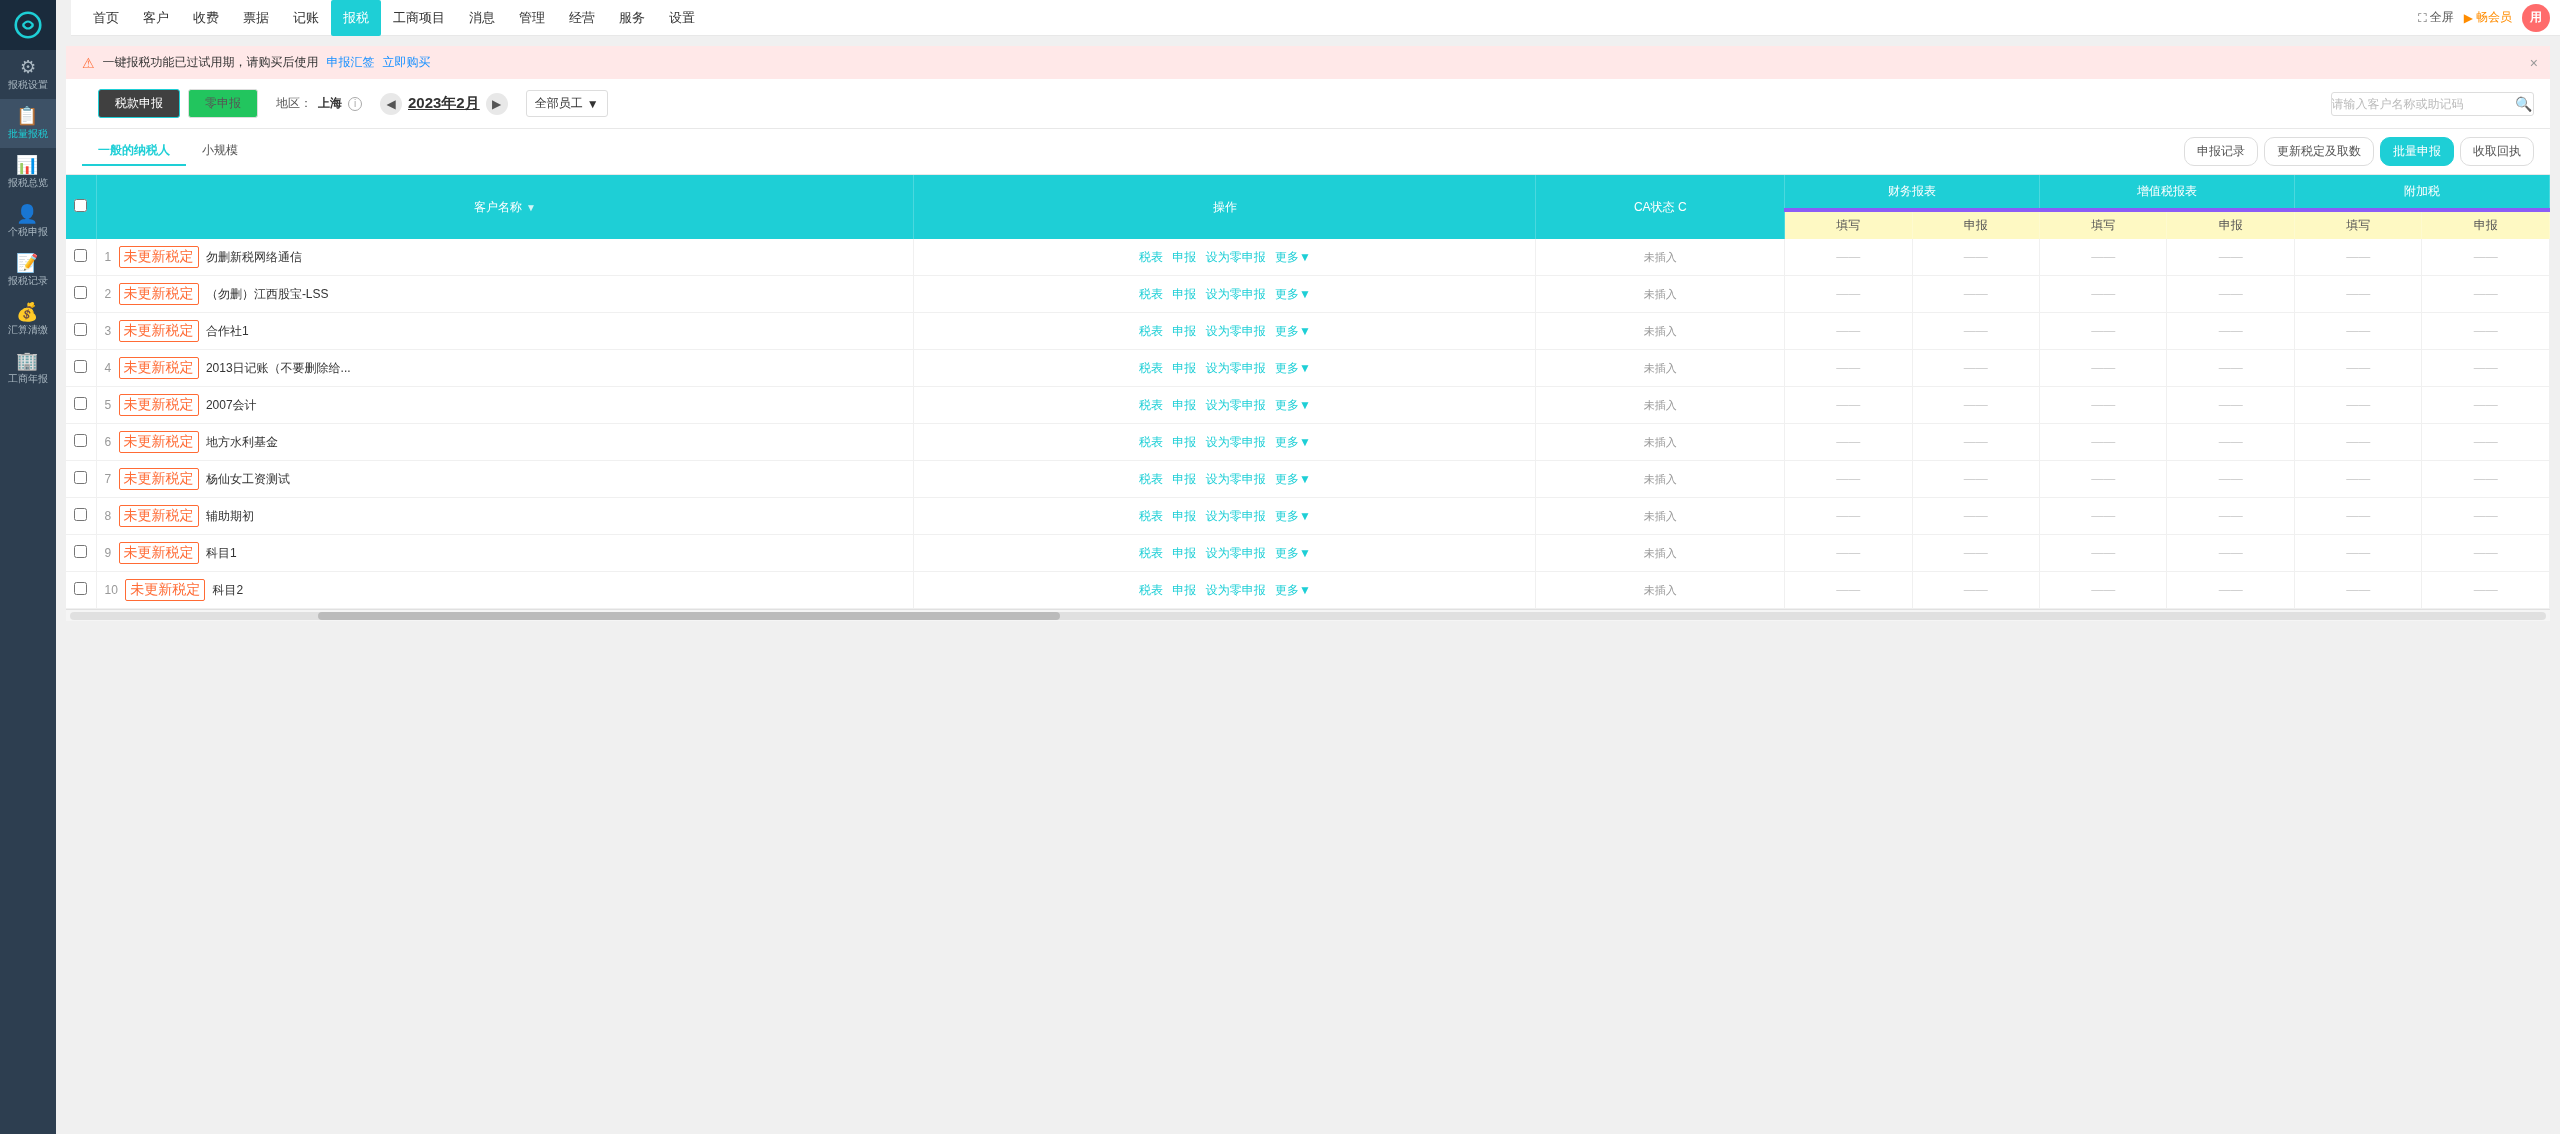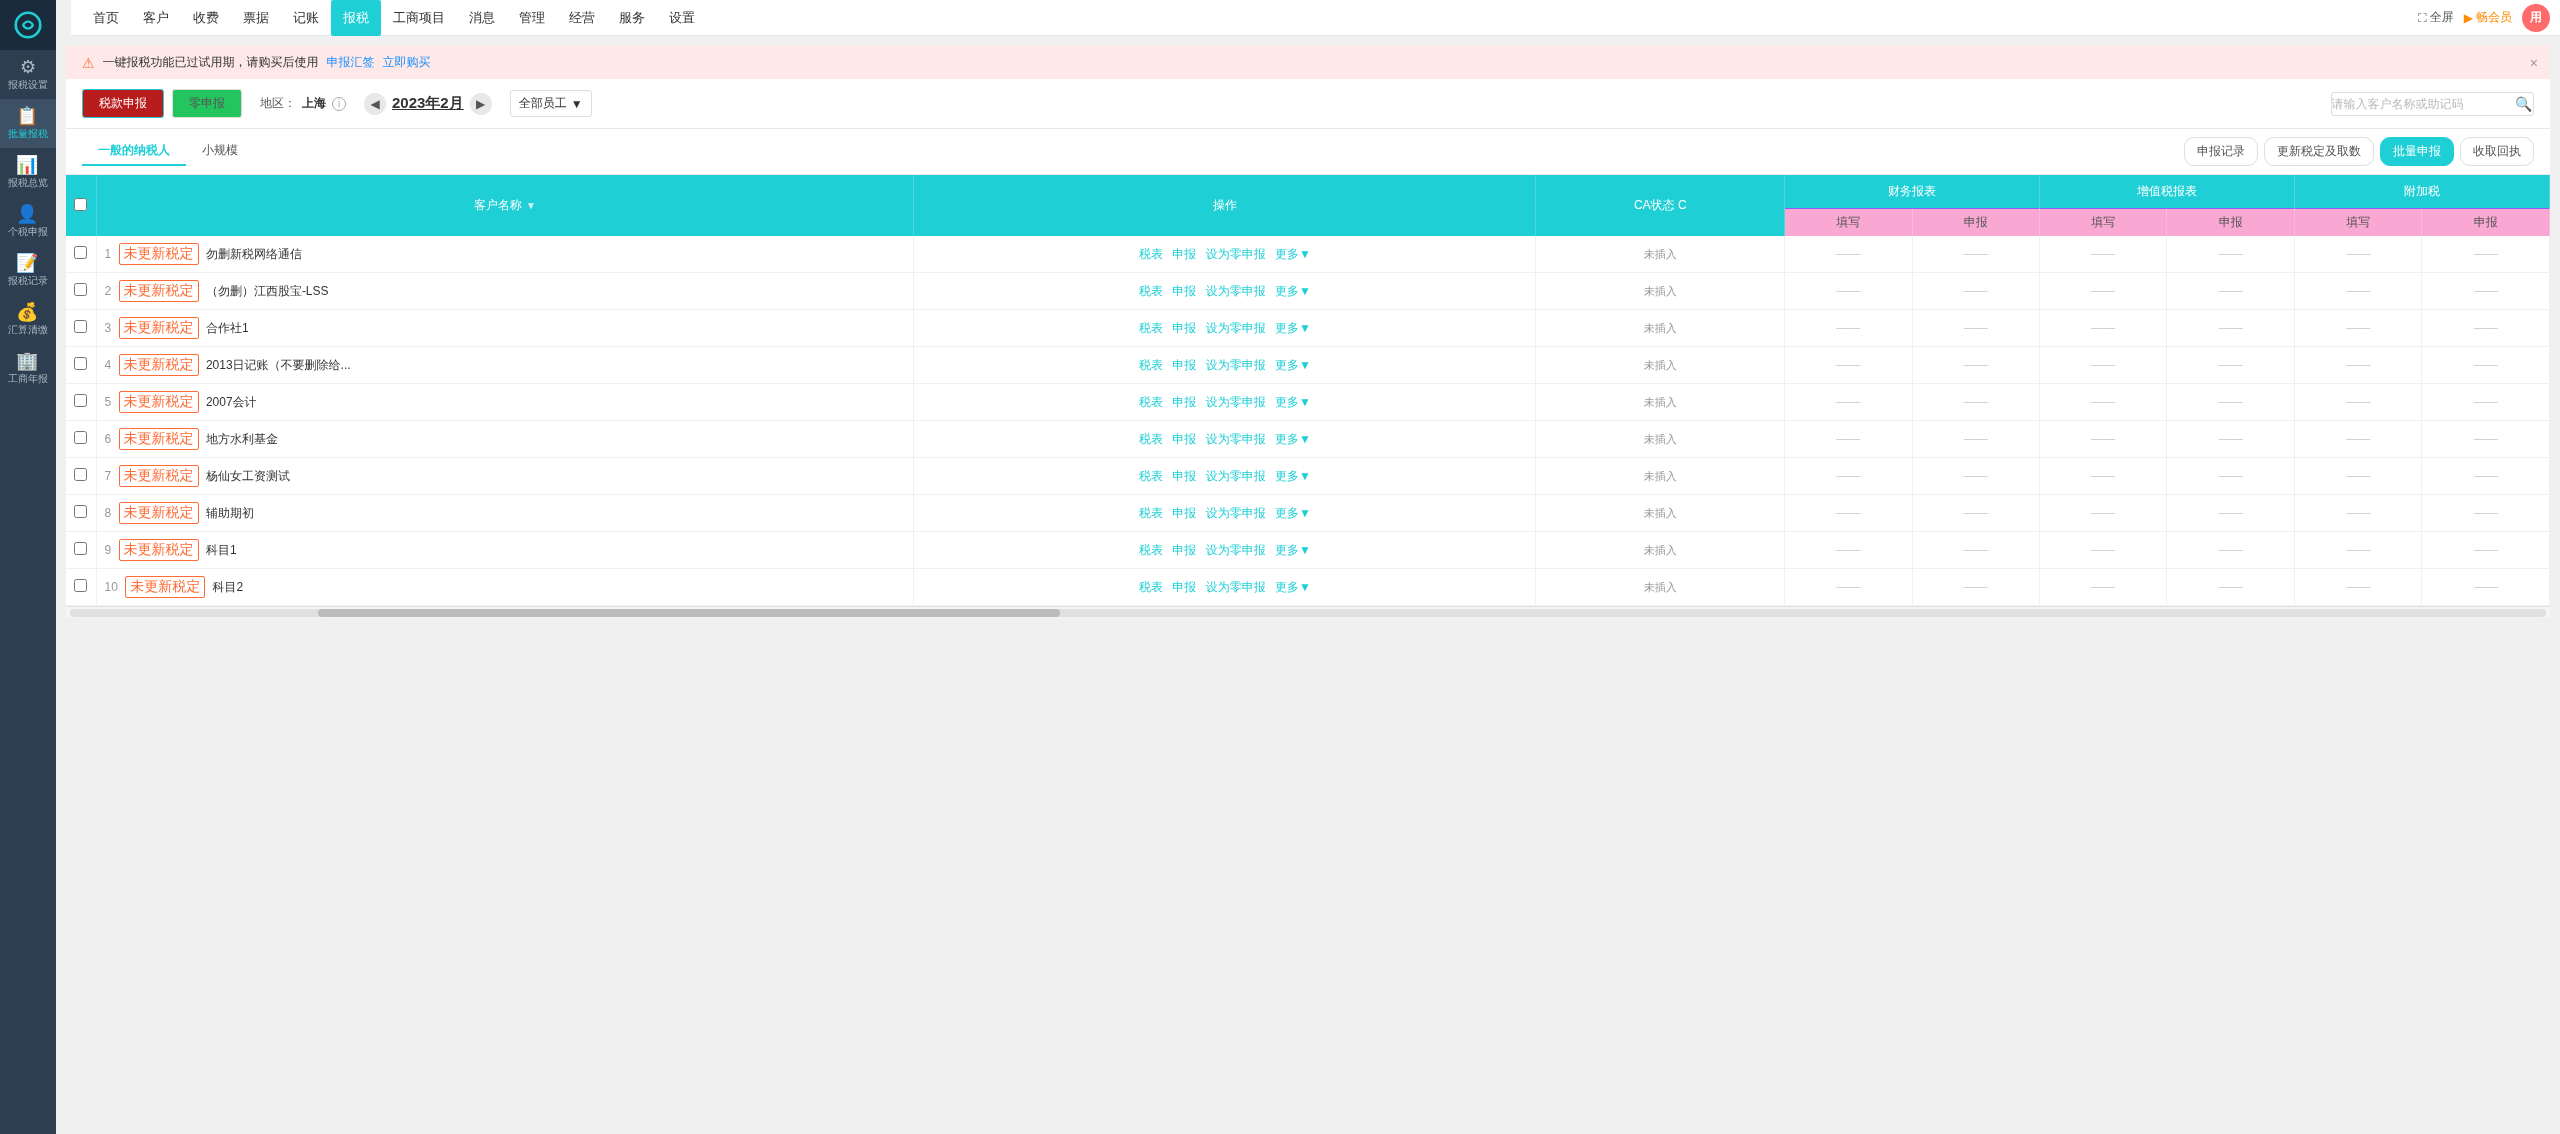--- a/index.html
+++ b/index.html
@@ -148,23 +148,24 @@
     .tab-btn {
       padding: 5px 16px;
       border: 1px solid #ddd;
       border-radius: 3px;
       cursor: pointer;
       background: #22c55e;
       font-size: 12px;
       color: #555;
     }
     .tab-btn.active {
-      background: #b91c1c;
+      background: #404040;
       color: #fff;
       border-color: #1ecfd6;
+      margin-left: 16px;
     }
     .region-section {
       display: flex;
       align-items: center;
       gap: 6px;
       margin-left: 10px;
       font-size: 12px;
       color: #555;
     }
     .region-label { font-weight: normal; }
@@ -297,23 +298,23 @@
       font-weight: normal;
       border-right: 1px solid rgba(255,255,255,0.2);
       white-space: nowrap;
       margin-top: 27px;
     }
     .header-group th {
       background: #1ecfd6;
       color: #fff;
     }
     .sub-header-row th {
-      background: #f9a8d4;
+      background: #fef9c3;
       color: #555;
-      border-top: 1px solid #8b5cf6;
+      border-top: 4px solid #8b5cf6;
       padding: 5px 4px;
     }
     tbody tr {
       border-bottom: 1px solid #f0f0f0;
     }
     tbody td {
       padding: 7px 8px;
       text-align: center;
       color: #333;
       border-right: 1px solid #f0f0f0;

